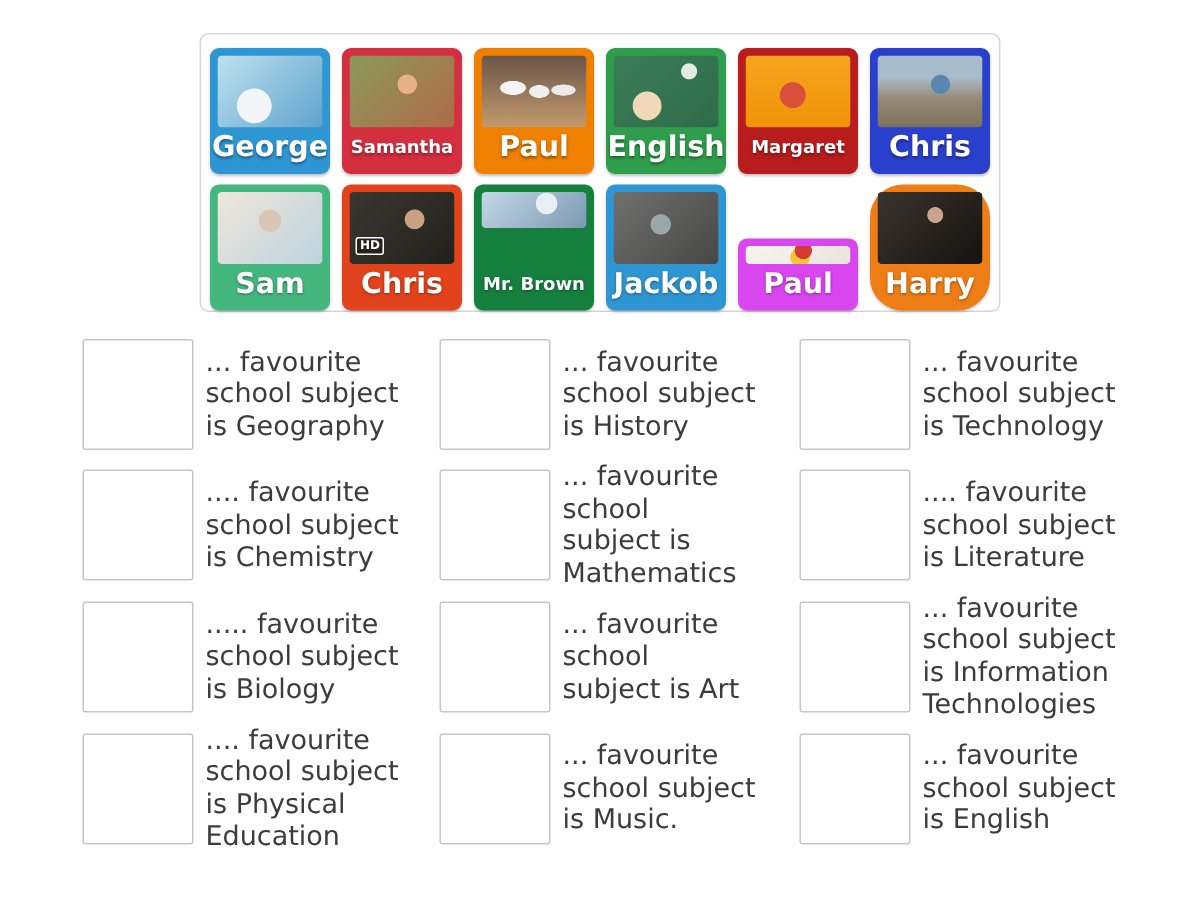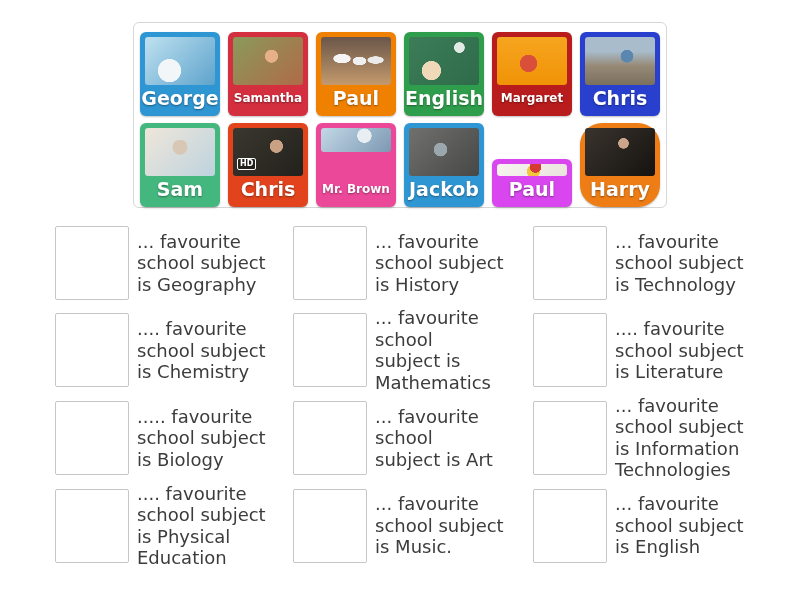--- a/index.html
+++ b/index.html
@@ -107,21 +107,21 @@
     <div class="card-name">Sam</div>
   </div>
 
   <div class="card" style="background: rgb(226, 67, 28);">
     <div class="photo photo-woman-at-blackboard">
             <span class="hd-badge">HD</span>
           </div>
     <div class="card-name">Chris</div>
   </div>
 
-  <div class="card" style="background: #ec4899; gap: 24px;">
+  <div class="card" style="background: #15803d; gap: 24px;">
     <div class="photo photo-scientist-microscope"></div>
     <div class="card-name small">Mr. Brown</div>
   </div>
 
   <div class="card" style="background: rgb(46, 150, 211);">
     <div class="photo photo-man-in-studio"></div>
     <div class="card-name">Jackob</div>
   </div>
 
   <div class="card" style="background: #d946ef; margin-top: 36px;">

